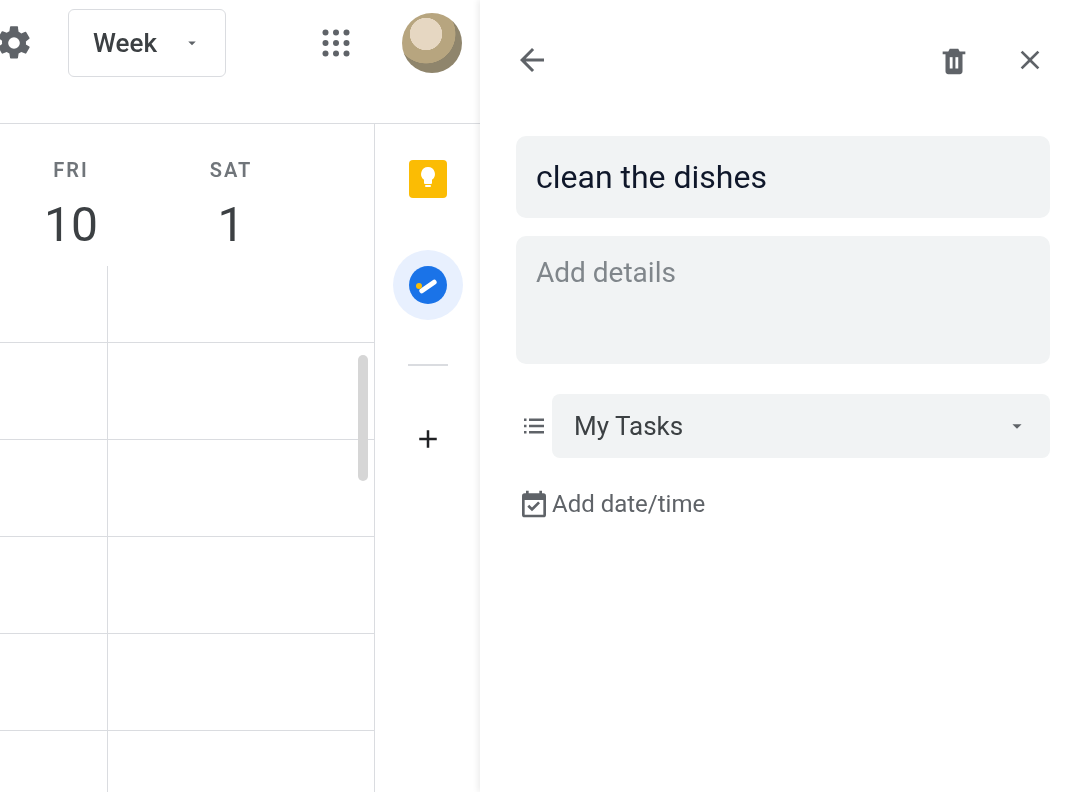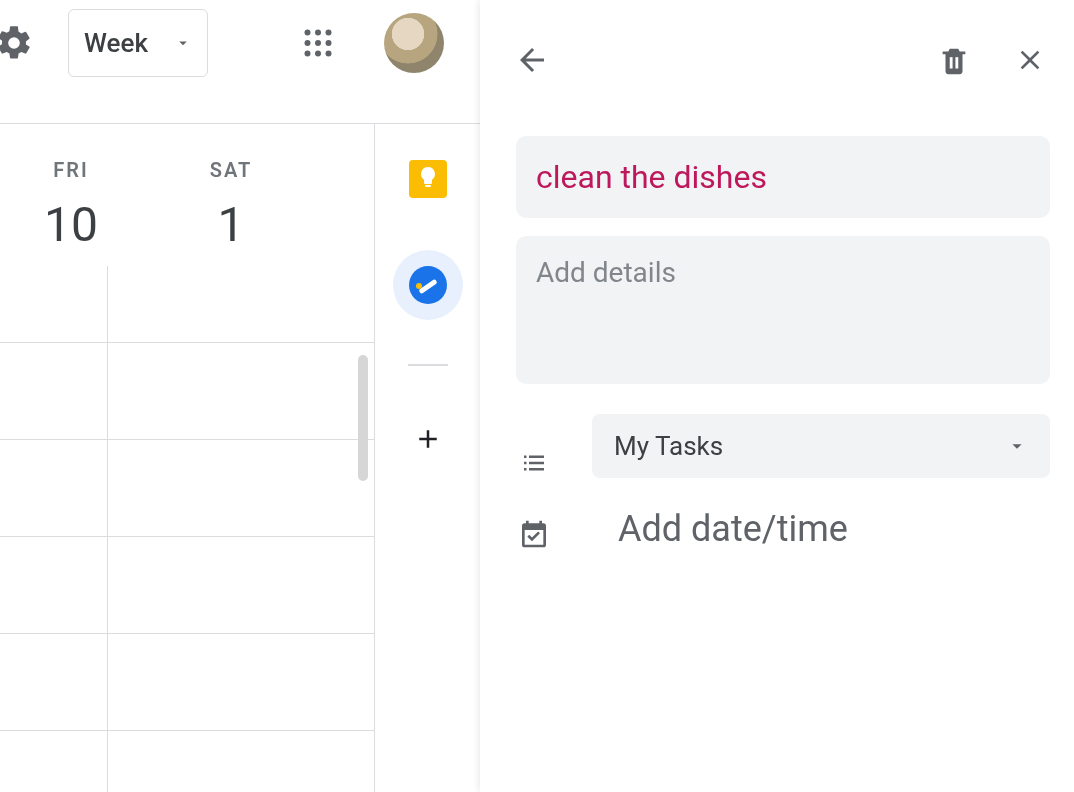--- a/index.html
+++ b/index.html
@@ -25,21 +25,21 @@
   .gear {
     margin-left: -10px;
     margin-top: -38px;
   }
   .view-pill {
     margin-left: 30px;
     margin-top: -38px;
     border: 1px solid #dadce0;
     border-radius: 6px;
     height: 68px;
-    width: 140px;
+    width: 158px;
     display: flex;
     align-items: center;
     justify-content: center;
     gap: 26px;
     font-size: 26px;
     color: #3c4043;
     font-weight: 500;
     cursor: pointer;
   }
   .apps-grid {
@@ -203,55 +203,53 @@
   .panel-top .spacer { flex: 1; }
   .iconbtn { width: 48px; height: 48px; display:flex;align-items:center;justify-content:center; cursor:pointer; border-radius:50%; }
   .iconbtn + .iconbtn { margin-left: 28px; }
 
   .panel-body { padding: 16px 24px 0 36px; }
   .title-field {
     background: #f1f3f4;
     border-radius: 10px;
     padding: 22px 20px;
     font-size: 32px;
-    color: #be185d;
+    color: #0f172a;
   }
   .details-field {
     margin-top: 18px;
     background: #f1f3f4;
     border-radius: 10px;
-    height: 148px;
+    height: 128px;
     padding: 20px 20px;
     font-size: 28px;
     color: #80868b;
   }
   .row-item {
     margin-top: 30px;
     display: flex;
-    align-items: flex-end;
-    gap: 40px;
+    align-items: center;
   }
   .row-icon { width: 36px; display:flex; justify-content:center; color:#5f6368; }
   .list-select {
     flex: 1;
     background: #f1f3f4;
     border-radius: 8px;
     height: 64px;
     display: flex;
     align-items: center;
     justify-content: space-between;
     padding: 0 22px;
     font-size: 26px;
     color: #3c4043;
     cursor: pointer;
   }
   .row-label {
-    font-size: 36px;
+    font-size: 24px;
     color: #5f6368;
-    margin-left: 26px;
   }
   .row-item.clickable { cursor: pointer; }
 
   svg { display:block; }
 </style>
 </head>
 <body>
 
 <div class="topbar">
   <div class="gear iconbtn">

